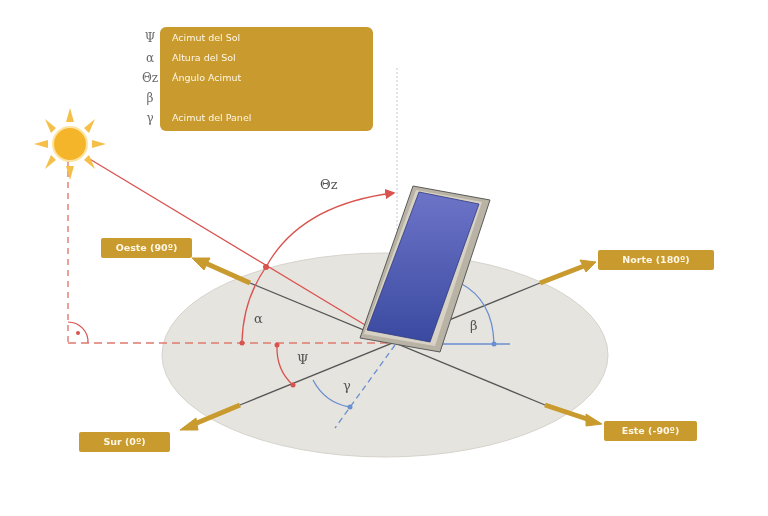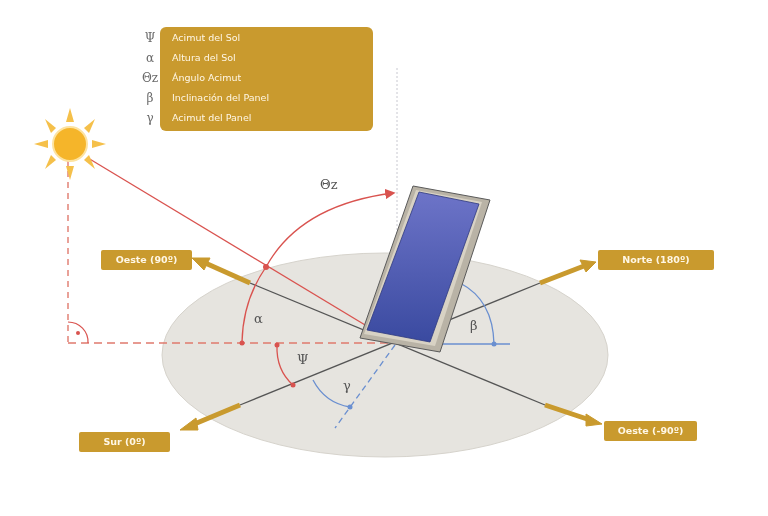--- a/index.html
+++ b/index.html
@@ -100,30 +100,29 @@
   <div class="legend-row" style="top:21px">
     <span class="legend-sym">α</span>
     <span class="legend-text">Altura del Sol</span>
   </div>
   <div class="legend-row" style="top:41px">
     <span class="legend-sym">Θz</span>
     <span class="legend-text">Ángulo Acimut</span>
   </div>
   <div class="legend-row" style="top:61px">
     <span class="legend-sym">β</span>
-    <span class="legend-text">Inclinación del Panel</span>
   </div>
   <div class="legend-row" style="top:81px">
     <span class="legend-sym">γ</span>
     <span class="legend-text">Acimut del Panel</span>
   </div>
 </div>
 
-<div class="dir-label" style="left:101px;top:250px;width:91px">Oeste (90º)</div>
+<div class="dir-label" style="left:101px;top:238px;width:91px">Oeste (90º)</div>
 <div class="dir-label" style="left:598px;top:250px;width:116px">Norte (180º)</div>
 <div class="dir-label" style="left:79px;top:432px;width:91px">Sur (0º)</div>
-<div class="dir-label" style="left:604px;top:421px;width:93px">Oeste (-90º)</div>
+<div class="dir-label" style="left:604px;top:421px;width:93px">Este (-90º)</div>
 
 <div class="angle-label" style="left:320px;top:177px">Θz</div>
 <div class="angle-label" style="left:254px;top:311px">α</div>
 <div class="angle-label" style="left:297px;top:352px">Ψ</div>
 <div class="angle-label" style="left:343px;top:378px">γ</div>
 <div class="angle-label" style="left:470px;top:318px">β</div>
 
 </body></html>

